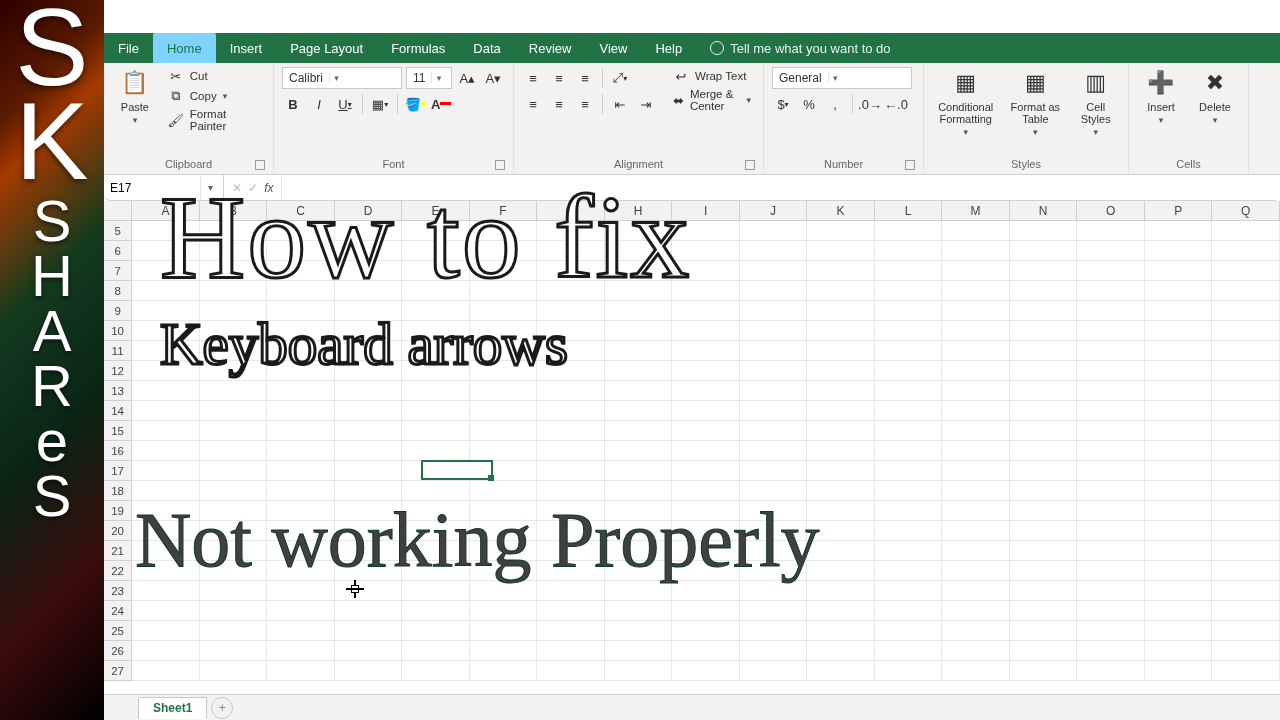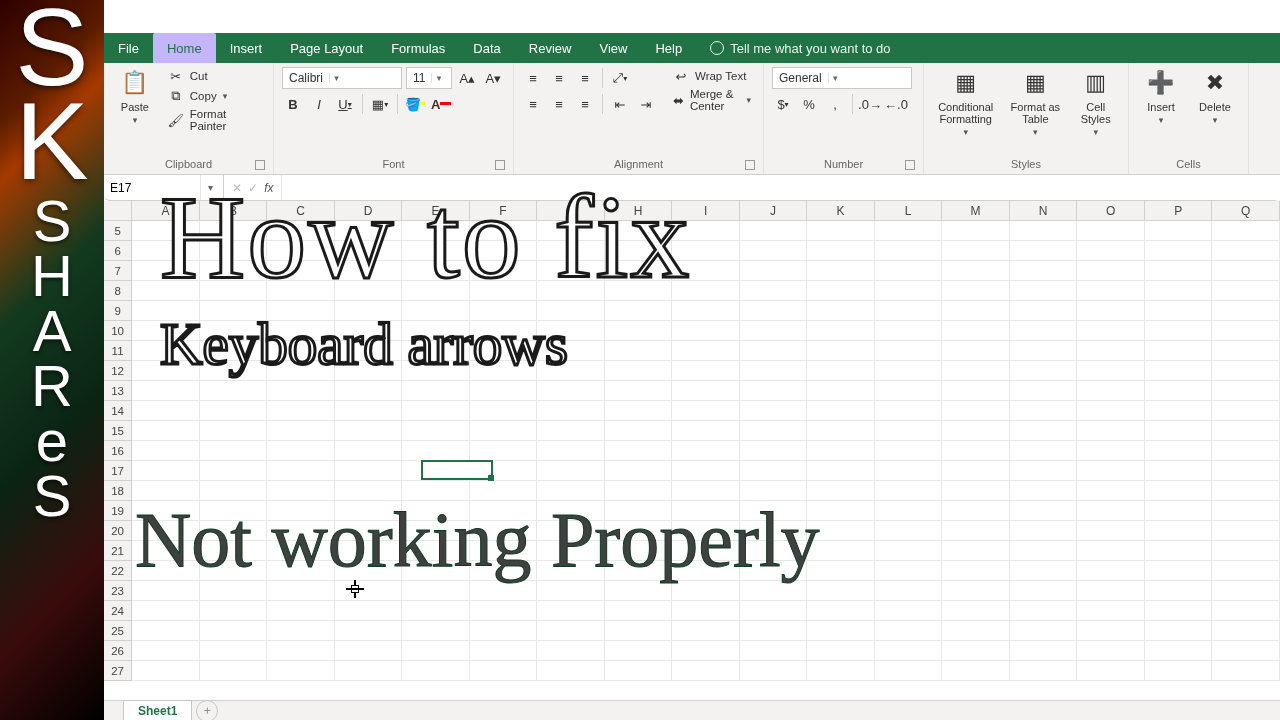--- a/index.html
+++ b/index.html
@@ -16,21 +16,21 @@
   .brand-big { font-size: 110px; line-height: 0.85; font-weight: 300; font-family: "Segoe UI Light", "Segoe UI", Arial; text-shadow: 0 2px 6px rgba(0,0,0,0.6); }
   .brand-stack { display: flex; flex-direction: column; align-items: center; margin-top: 6px; }
   .brand-stack span { font-size: 58px; line-height: 0.95; font-weight: 300; font-family: "Segoe UI Light","Segoe UI",Arial; text-shadow: 0 2px 4px rgba(0,0,0,0.6); }
 
   
   .excel { position: absolute; left: 104px; top: 0; right: 0; bottom: 0; background: #fff; margin-top: 33px; }
 
   
   .tabrow { background: #217346; height: 30px; display: flex; align-items: stretch; color: #fff; font-size: 13px; }
   .tab { padding: 0 14px; display: flex; align-items: center; cursor: pointer; }
-  .tab.active { background: #c4b5fd; color: #217346; border-top-left-radius: 2px; border-top-right-radius: 2px; }
+  .tab.active { background: #7dd3fc; color: #217346; border-top-left-radius: 2px; border-top-right-radius: 2px; }
   .tab.file { background: #217346; font-weight: 400; }
   .tellme { display: flex; align-items: center; opacity: .9; }
   .bulb { width: 14px; height: 14px; border: 1.5px solid #fff; border-radius: 50%; margin-right: 6px; position: relative; }
 
   
   .ribbon { background: #f3f2f1; border-bottom: 1px solid #d0d0d0; height: 112px; display: flex; position: relative; }
   .group { border-right: 1px solid #e1e1e1; padding: 4px 8px 2px 8px; display: flex; flex-direction: column; justify-content: space-between; }
   .group-body { display: flex; align-items: flex-start; gap: 6px; }
   .group-label { text-align: center; font-size: 11px; color: #666; padding-bottom: 2px; position: relative; }
   .group-label .launcher { position: absolute; right: 0; bottom: 2px; width: 10px; height: 10px; border: 1px solid #9a9a9a; }
@@ -70,21 +70,21 @@
   .row-line { display:flex; height:20px; }
   .rowhdr { width:30px; background:#f3f2f1; border-right:1px solid #d0d0d0; border-bottom:1px solid #d0d0d0; display:flex; align-items:center; justify-content:center; font-size:11.5px; color:#444; }
   .cell { width:72px; border-right:1px solid #e8e8e8; border-bottom:1px solid #e8e8e8; }
 
   .active-cell {
     position:absolute; border:2px solid #217346; background:#fff;
   }
   .fill-handle { position:absolute; right:-3px; bottom:-3px; width:6px; height:6px; background:#217346; }
 
   
-  .sheettabs { position:absolute; left:0; right:0; bottom:0; height:20px; background:#f3f2f1; border-top:1px solid #d0d0d0; display:flex; align-items:center; padding-left: 19px; gap:4px; font-size:12px; }
+  .sheettabs { position:absolute; left:0; right:0; bottom:0; height:26px; background:#f3f2f1; border-top:1px solid #d0d0d0; display:flex; align-items:center; padding-left: 34px; gap:4px; font-size:12px; }
   .sheet-tab { background:#fff; border:1px solid #c8c8c8; border-bottom:none; padding: 3px 14px 4px 14px; border-top-left-radius:2px; border-top-right-radius:2px; font-weight:600; color:#217346; cursor:pointer;}
   .addsheet { width:22px; height:22px; border:1px solid #c8c8c8; border-radius:50%; display:flex; align-items:center; justify-content:center; color:#777; cursor:pointer; }
 
   
   .overlay { position:absolute; left:0; top:0; right:0; bottom:0; pointer-events:none;text-align:center; }
   .ovtxt { position:absolute; font-family: "Comic Sans MS", "Segoe Script", cursive; }
   .outline-white {
     color:#fff;
     -webkit-text-stroke: 3px #1a1a1a;
     text-shadow: 0 0 2px #000;

